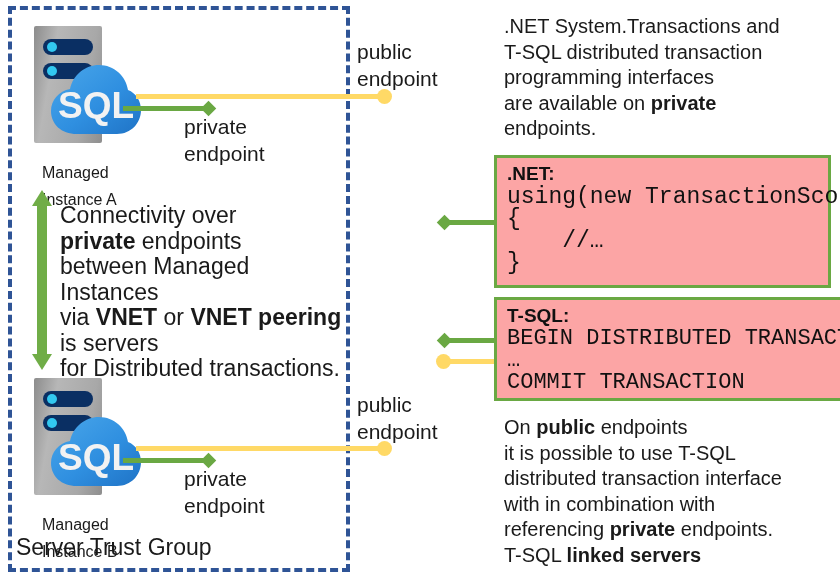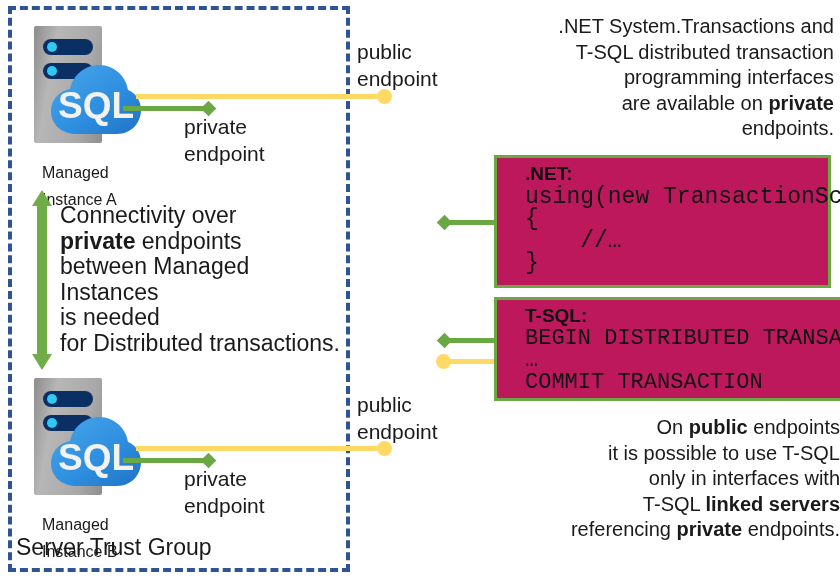--- a/index.html
+++ b/index.html
@@ -94,31 +94,29 @@
     font-size: 23px; line-height: 25.5px;
     color: #1a1a1a;
   }
   .mid-text b { font-weight: bold; }
 
   
   .right-text {
     position: absolute;
     font-size: 20px; line-height: 25.5px;
     color: #1a1a1a;
-    text-align: right;
   }
   .right-text b { font-weight: bold; }
   #intro-text { left: 504px; top: 14px; width: 330px; }
   #outro-text { left: 504px; top: 415px; width: 336px; }
 
   .code-box {
     position: absolute;
     border: 3px solid #6aa843;
-    background: #be185d;
-    padding-left: 18px;
+    background: #fca5a5;
   }
   #dotnet-box { left: 494px; top: 155px; width: 337px; height: 133px; }
   #tsql-box   { left: 494px; top: 297px; width: 398px; height: 104px; }
 
   .code-title {
     font-family: "Liberation Sans", sans-serif;
     font-weight: bold; font-size: 19px;
     padding: 5px 0 1px 10px; color: #111;
     line-height: 22px;
   }
@@ -181,21 +179,22 @@
       <rect x="6" y="14" width="10" height="152" fill="#70ad47"></rect>
       <polygon points="11,0 21,16 1,16" fill="#70ad47"></polygon>
       <polygon points="11,180 21,164 1,164" fill="#70ad47"></polygon>
     </svg>
   </div>
 
   <div class="mid-text">
     <div><span>Connectivity over</span></div>
     <div><b>private</b><span> endpoints</span></div>
     <div><span>between Managed Instances</span></div>
-    <div><span>is needed</span></div>
+    <div><span>via </span><b>VNET</b><span> or </span><b>VNET peering</b></div>
+    <div><span>is servers</span></div>
     <div><span>for Distributed transactions.</span></div>
   </div>
 
   <div class="mi-node" style="left:22px; top:378px;">
     <div class="mi-icon">
       <div class="server-box">
         <div class="server-bar b1">
           <div class="server-led"></div>
         </div>
         <div class="server-bar b2">
@@ -258,18 +257,19 @@
   <div class="code-box" id="tsql-box">
     <div class="code-title">T-SQL:</div>
     <div class="code-body">BEGIN DISTRIBUTED TRANSACTION
 …
 COMMIT TRANSACTION</div>
   </div>
 
   <div class="right-text" id="outro-text">
     <div><span>On </span><b>public</b><span> endpoints</span></div>
     <div><span>it is possible to use T-SQL</span></div>
-    <div><span>only in interfaces with</span></div>
+    <div><span>distributed transaction interface</span></div>
+    <div><span>with in combination with</span></div>
+    <div><span>referencing </span><b>private</b><span> endpoints.</span></div>
     <div><span>T-SQL </span><b>linked servers</b></div>
-    <div><span>referencing </span><b>private</b><span> endpoints.</span></div>
   </div>
 
 </div>
 
 </body></html>

